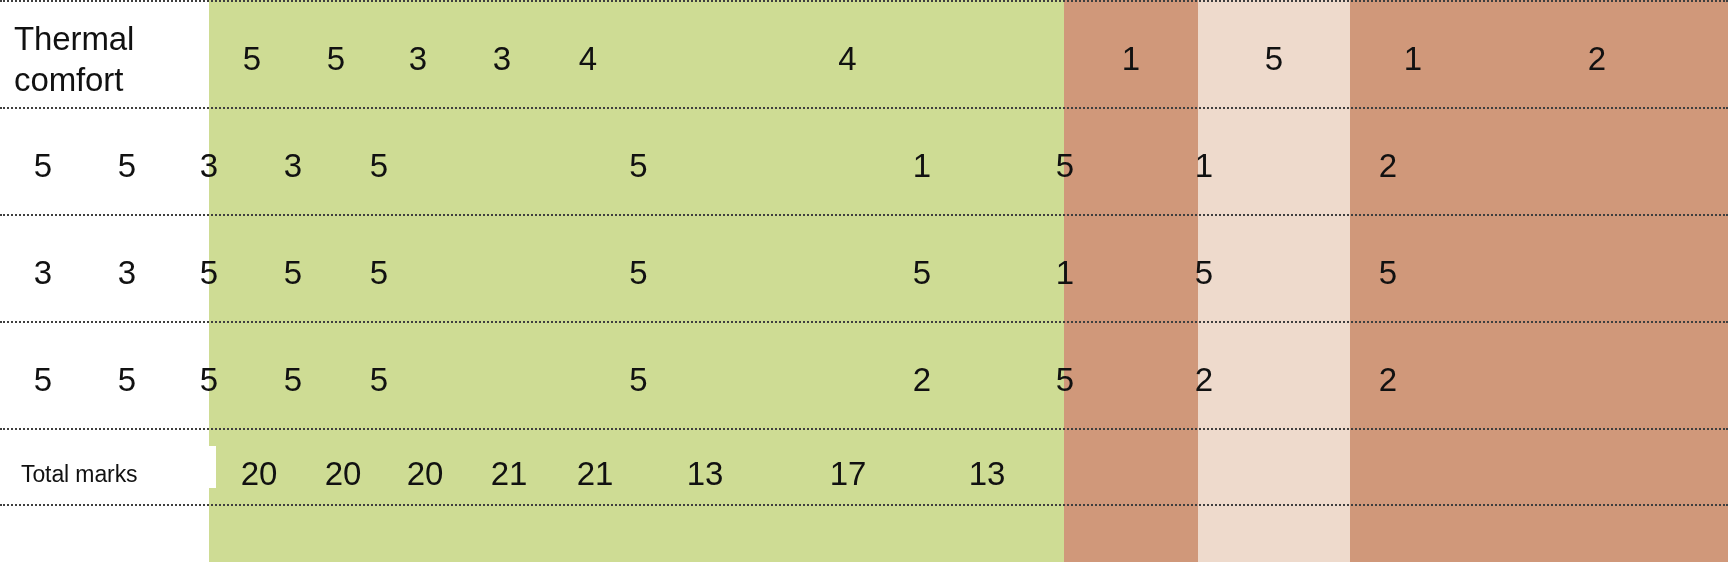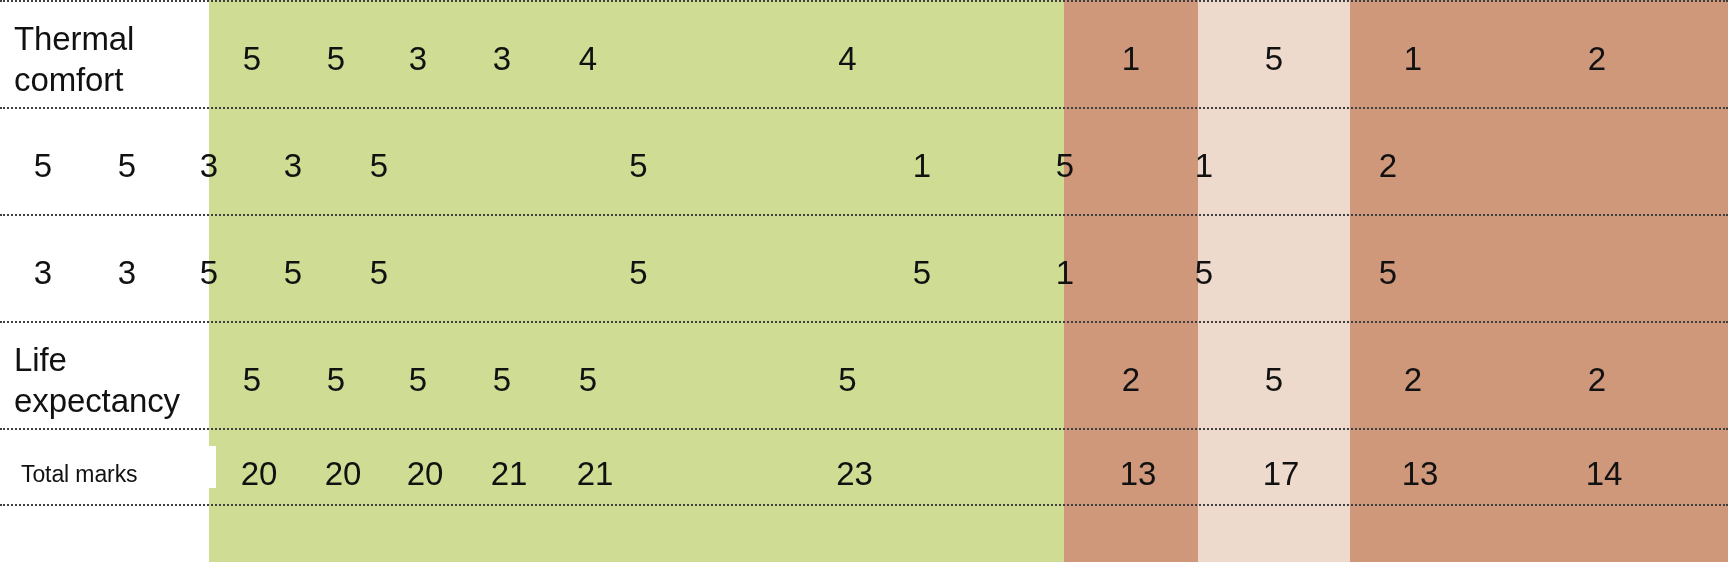--- a/index.html
+++ b/index.html
@@ -165,21 +165,20 @@
           <div class="vcell c4">5</div>
           <div class="vcell c5">5</div>
           <div class="vcell c6">5</div>
           <div class="vcell c7">5</div>
           <div class="vcell c8">1</div>
           <div class="vcell c9">5</div>
           <div class="vcell c10">5</div>
         </div>
       </div>
       <div class="trow r-crit">
-        <div class="label-cell">Life expectancy</div>
         <div class="cells">
           <div class="vcell c1">5</div>
           <div class="vcell c2">5</div>
           <div class="vcell c3">5</div>
           <div class="vcell c4">5</div>
           <div class="vcell c5">5</div>
           <div class="vcell c6">5</div>
           <div class="vcell c7">2</div>
           <div class="vcell c8">5</div>
           <div class="vcell c9">2</div>
@@ -187,22 +186,20 @@
         </div>
       </div>
       <div class="trow r-total">
         <div class="label-cell">Total marks</div>
         <div class="cells">
           <div class="vcell c1">20</div>
           <div class="vcell c2">20</div>
           <div class="vcell c3">20</div>
           <div class="vcell c4">21</div>
           <div class="vcell c5">21</div>
-          <div class="vcell c6">23</div>
           <div class="vcell c7">13</div>
           <div class="vcell c8">17</div>
           <div class="vcell c9">13</div>
-          <div class="vcell c10">14</div>
         </div>
       </div>
     </div>
 
 </div>
 
 </body></html>

